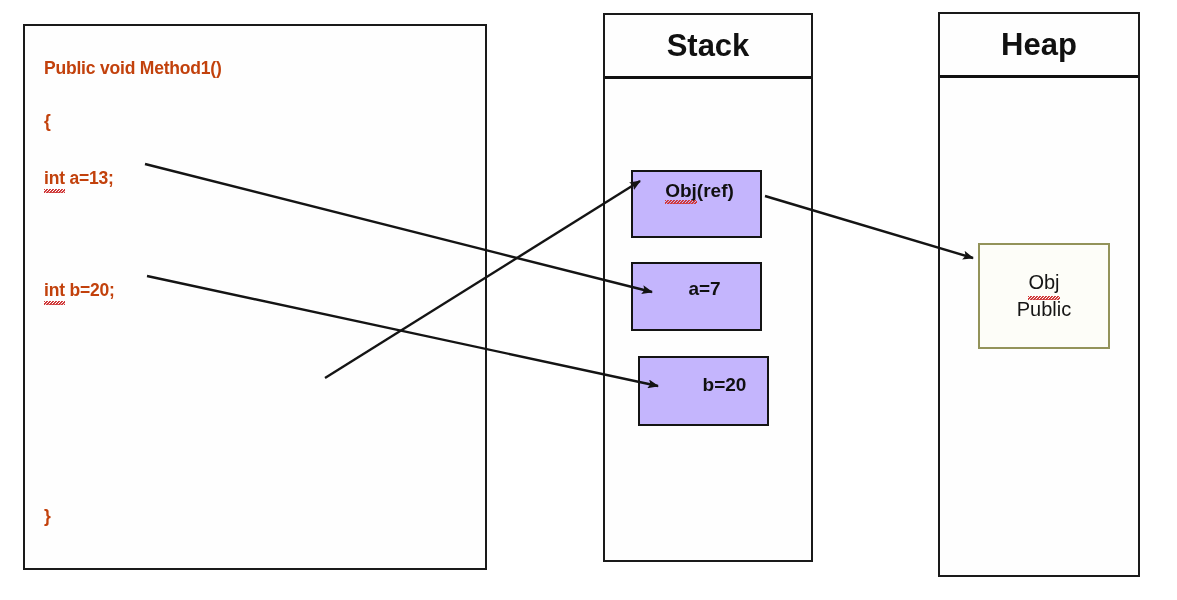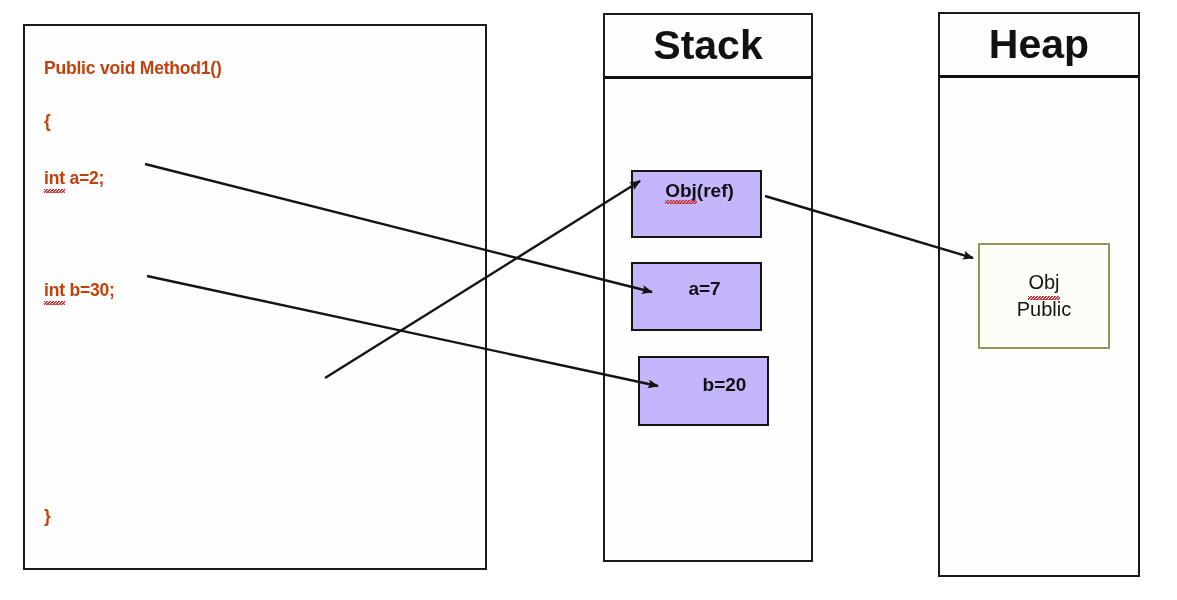--- a/index.html
+++ b/index.html
@@ -32,21 +32,21 @@
     position: absolute;
     left: 0; right: 0; top: 0;
     height: 64px;
     border-bottom: 3px solid #111111;
     display: flex;
     align-items: center;
     justify-content: center;
     box-sizing: border-box;
   }
   .panel-title {
-    font-size: 41px;
+    font-size: 31px;
     font-weight: bold;
     color: #111111;
     letter-spacing: 0px;
     line-height: 1;
   }
 
   
   .code-line {
     position: absolute;
     font-size: 17.5px;
@@ -151,25 +151,25 @@
   <div class="panel" id="code-panel">
     <div class="code-line" style="left: 19px; top: 32px;">
       <span>Public void Method1()</span>
     </div>
 
     <div class="code-line" style="left: 19px; top: 85px;">
       <span>{</span>
     </div>
 
     <div class="code-line" style="left: 19px; top: 142px;">
-      <span class="squiggle">int</span><span> a=2;</span>
+      <span class="squiggle">int</span><span> a=13;</span>
     </div>
 
     <div class="code-line" style="left: 19px; top: 254px;">
-      <span class="squiggle">int</span><span> b=30;</span>
+      <span class="squiggle">int</span><span> b=20;</span>
     </div>
 
 
     <div class="code-line" style="left: 19px; top: 480px;">
       <span>}</span>
     </div>
   </div>
 
   <div class="panel" id="stack-panel">
     <div class="panel-header">

